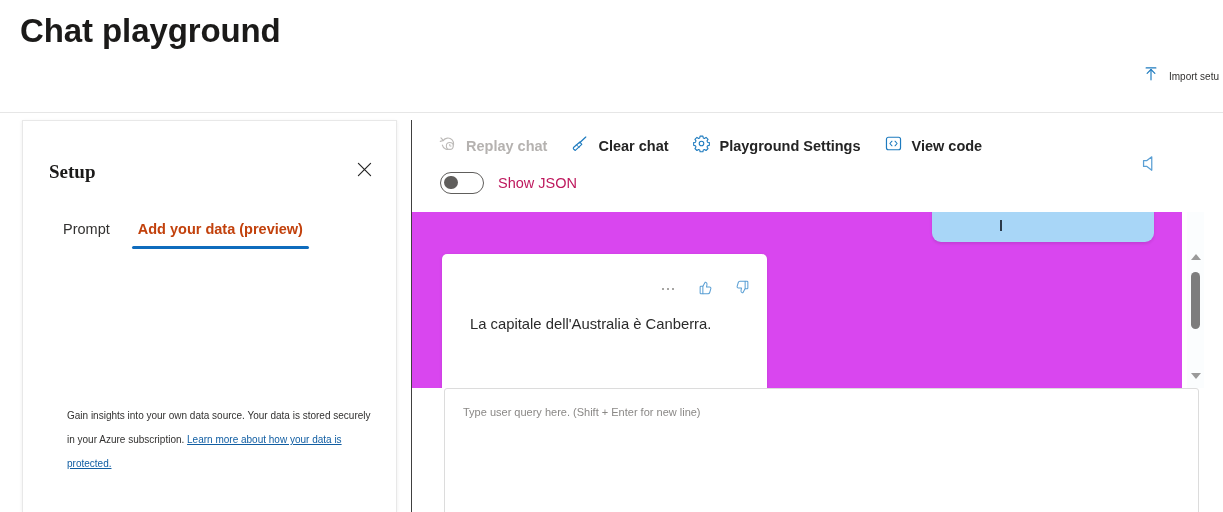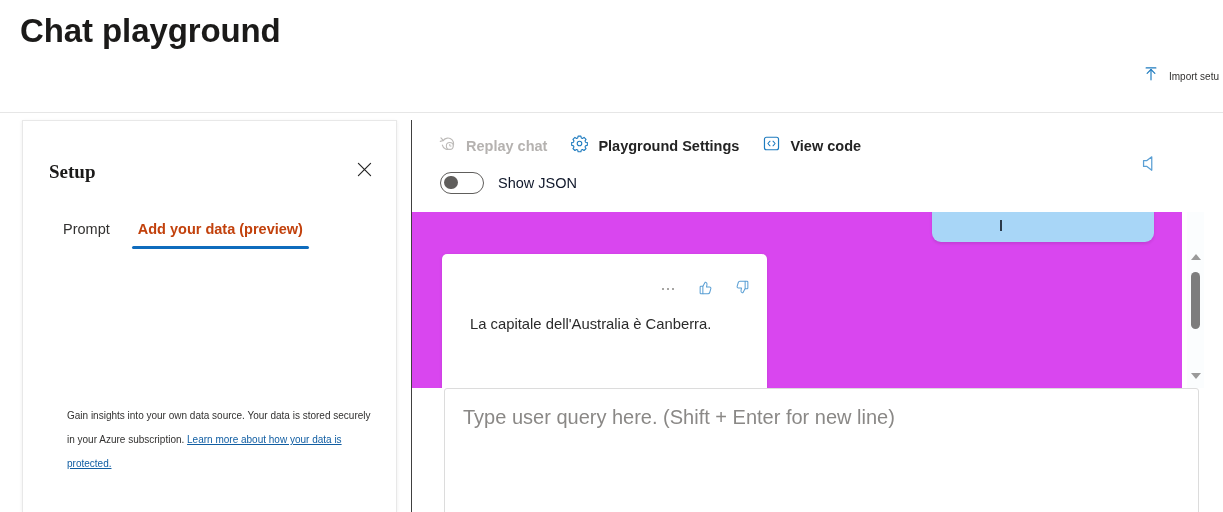--- a/index.html
+++ b/index.html
@@ -203,21 +203,21 @@
     position: absolute;
     left: 3px;
     top: 2.8px;
     width: 13.5px;
     height: 13.5px;
     border-radius: 50%;
     background: #605e5c;
   }
   .toggle-label {
     font-size: 14.5px;
-    color: #0f172a;
+    color: #be185d;
   }
 
   .speaker-btn {
     position: absolute;
     right: 45px;
     top: 29px;
     width: 32px;
     height: 32px;
     display: flex;
     align-items: center;
@@ -352,21 +352,21 @@
     background: #ffffff;
     border: 1px solid #dcdcdc;
     border-radius: 3px;
     box-sizing: border-box;
     cursor: text;
   }
   .query-placeholder {
     position: absolute;
     left: 18px;
     top: 17px;
-    font-size: 20px;
+    font-size: 11px;
     color: #8a8886;
     pointer-events: none;
   }
 </style>
 </head>
 <body>
 
 <div id="root">
 
   <div class="page-title">Chat playground</div>
@@ -415,20 +415,30 @@
           <svg width="19" height="19" viewBox="0 0 20 20" fill="none">
             <path d="M5.4 7.0A6 6 0 1 1 4.6 11.6" stroke="#bdbbb9" stroke-width="1.25" stroke-linecap="round"></path>
             <path d="M3.1 4.1l2.4 2.7l-3.1 0.9" stroke="#bdbbb9" stroke-width="1.25" stroke-linecap="round" stroke-linejoin="round"></path>
             <circle cx="12.4" cy="12.6" r="3.6" fill="#ffffff" stroke="#bdbbb9" stroke-width="1.15"></circle>
             <path d="M12.4 10.9v1.8h1.3" stroke="#bdbbb9" stroke-width="1.05" stroke-linecap="round" stroke-linejoin="round"></path>
           </svg>
         </span>
         <span class="cmd-label">Replay chat</span>
       </div>
 
+      <div class="cmd">
+        <span>
+          <svg width="19" height="19" viewBox="0 0 20 20" fill="none">
+            <path d="M16.6 3.2L10.2 9.2" stroke="#1e7bbf" stroke-width="1.3" stroke-linecap="round"></path>
+            <path d="M10.4 8.4L4.0 14.0c-0.7 0.6-0.7 1.4 0 2.0l1.6 1.3 6.8-6.3z" stroke="#1e7bbf" stroke-width="1.2" stroke-linejoin="round"></path>
+            <path d="M7.0 11.5L9.6 14.2" stroke="#1e7bbf" stroke-width="1.0" stroke-linecap="round"></path>
+          </svg>
+        </span>
+        <span class="cmd-label">Clear chat</span>
+      </div>
 
       <div class="cmd">
         <span>
           <svg width="19" height="19" viewBox="0 0 20 20" fill="none">
             <path d="M8.5 2.2h3l0.35 1.9 1.35 0.56 1.6-1.1 2.1 2.1-1.1 1.6 0.56 1.35 1.9 0.35v3l-1.9 0.35-0.56 1.35 1.1 1.6-2.1 2.1-1.6-1.1-1.35 0.56-0.35 1.9h-3l-0.35-1.9-1.35-0.56-1.6 1.1-2.1-2.1 1.1-1.6-0.56-1.35-1.9-0.35v-3l1.9-0.35 0.56-1.35-1.1-1.6 2.1-2.1 1.6 1.1 1.35-0.56z" stroke="#1e7bbf" stroke-width="1.15" stroke-linejoin="round"></path>
             <circle cx="10" cy="10" r="2.4" stroke="#1e7bbf" stroke-width="1.15"></circle>
           </svg>
         </span>
         <span class="cmd-label">Playground Settings</span>
       </div>

